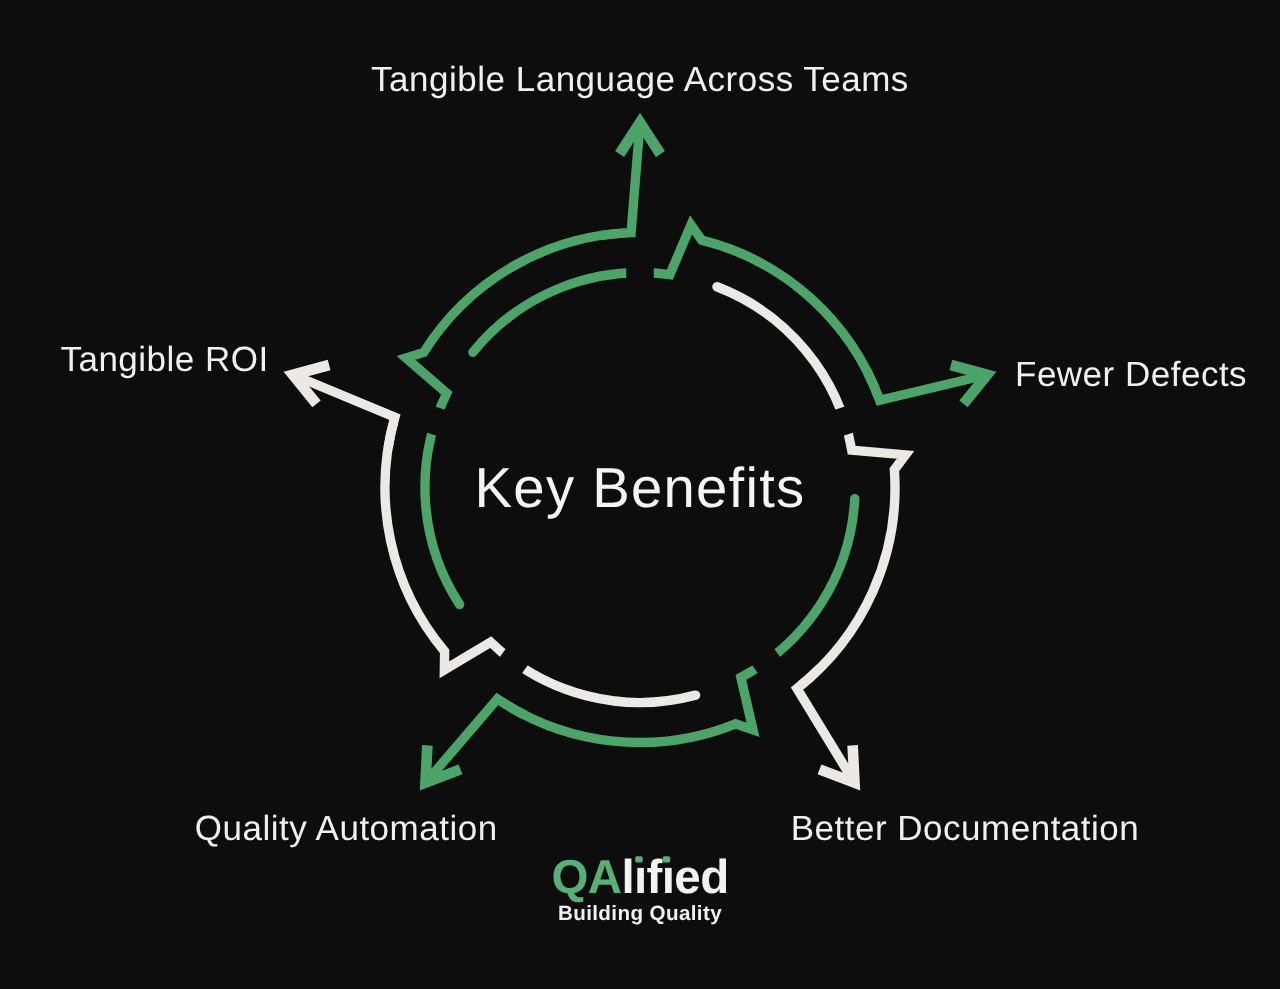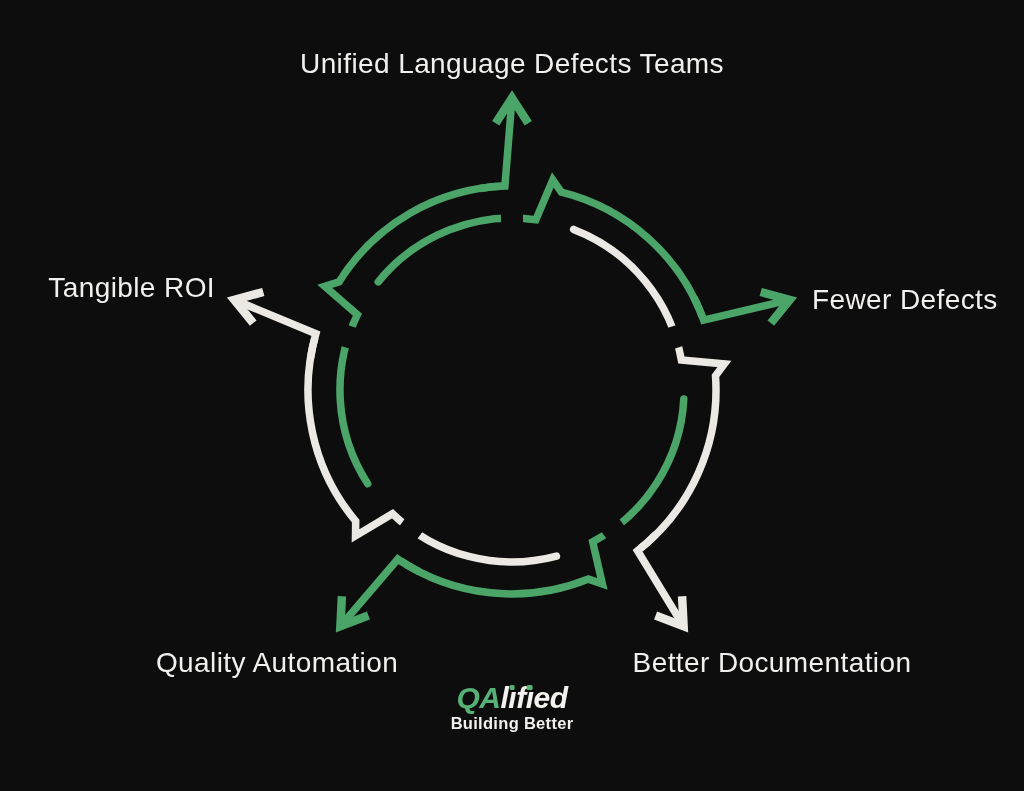--- a/index.html
+++ b/index.html
@@ -17,22 +17,22 @@
   .lbl-tangible{left:215px;top:288px;transform:translate(-100%,-50%);}
   .lbl-scalable{left:277px;top:663px;transform:translate(-50%,-50%);}
   .lbl-better{left:772px;top:663px;transform:translate(-50%,-50%);}
   .center-label{
     position:absolute;left:512px;top:390px;transform:translate(-50%,-50%);
     color:#f7f5f3;font-size:45px;font-weight:400;letter-spacing:1px;
     white-space:nowrap;line-height:1;
   }
   .logo{position:absolute;left:512px;top:683px;transform:translateX(-50%);text-align:center;}
   .logo-word{
-    font-size:30px;font-weight:bold;letter-spacing:-0.5px;line-height:1;
-    color:#f4f2ef;white-space:nowrap;font-style:italic;
+    font-size:38px;font-weight:bold;letter-spacing:-0.5px;line-height:1;
+    color:#f4f2ef;white-space:nowrap;
   }
   .logo-qa{color:#55b175;}
   .logo-word .idot{position:relative;}
   .logo-word .idot::before{
     content:"";position:absolute;left:1px;top:3.5px;width:5.5px;height:5.5px;
     background:#55b175;border-radius:1.5px;
   }
   .logo-tagline{
     margin-top:1px;color:#f2f0ee;font-size:16.5px;font-weight:bold;
     letter-spacing:0.3px;line-height:1.2;white-space:nowrap;
@@ -59,31 +59,32 @@
       <path d="M 693.8 297.4 A 204 204 0 0 1 703.7 320.2 L 789.7 299.8" fill="none" stroke="#4ba569" stroke-width="7.5" stroke-linejoin="miter" stroke-linecap="butt"></path>
       <path d="M 760.7 292.0 L 789.7 299.8 L 770.8 323.1" fill="none" stroke="#4ba569" stroke-width="8.5" stroke-linejoin="miter" stroke-linecap="butt"></path>
       <path d="M 656.2 534.2 A 204 204 0 0 1 637.6 550.8 L 683.6 626.2" fill="none" stroke="#ece9e5" stroke-width="7.5" stroke-linejoin="miter" stroke-linecap="butt"></path>
       <path d="M 682.1 596.3 L 683.6 626.2 L 655.6 615.5" fill="none" stroke="#ece9e5" stroke-width="8.5" stroke-linejoin="miter" stroke-linecap="butt"></path>
       <path d="M 419.4 571.8 A 204 204 0 0 1 397.9 559.1 L 340.4 626.2" fill="none" stroke="#4ba569" stroke-width="7.5" stroke-linejoin="miter" stroke-linecap="butt"></path>
       <path d="M 368.4 615.5 L 340.4 626.2 L 341.9 596.3" fill="none" stroke="#4ba569" stroke-width="8.5" stroke-linejoin="miter" stroke-linecap="butt"></path>
       <path d="M 310.5 358.1 A 204 204 0 0 1 315.9 333.8 L 234.3 299.8" fill="none" stroke="#ece9e5" stroke-width="7.5" stroke-linejoin="miter" stroke-linecap="butt"></path>
       <path d="M 253.2 323.1 L 234.3 299.8 L 263.3 292.0" fill="none" stroke="#ece9e5" stroke-width="8.5" stroke-linejoin="miter" stroke-linecap="butt"></path>
     </svg>
 
-  <div class="benefit-label lbl-top">Unified Language Defects Teams</div>
+  <div class="benefit-label lbl-top">Tangible Language Across Teams</div>
 
   <div class="benefit-label lbl-fewer">Fewer Defects</div>
 
   <div class="benefit-label lbl-better">Better Documentation</div>
 
   <div class="benefit-label lbl-scalable">Quality Automation</div>
 
   <div class="benefit-label lbl-tangible">Tangible ROI</div>
 
+  <div class="center-label">Key Benefits</div>
 
   <div class="logo">
     <div class="logo-word">
       <span class="logo-qa">QA</span><span class="logo-rest" id="logo-rest"><span>l</span><span class="idot">ı</span><span>f</span><span class="idot">ı</span><span>e</span><span>d</span></span>
     </div>
-    <div class="logo-tagline">Building Better</div>
+    <div class="logo-tagline">Building Quality</div>
   </div>
 
 </div>
 
 </body></html>

